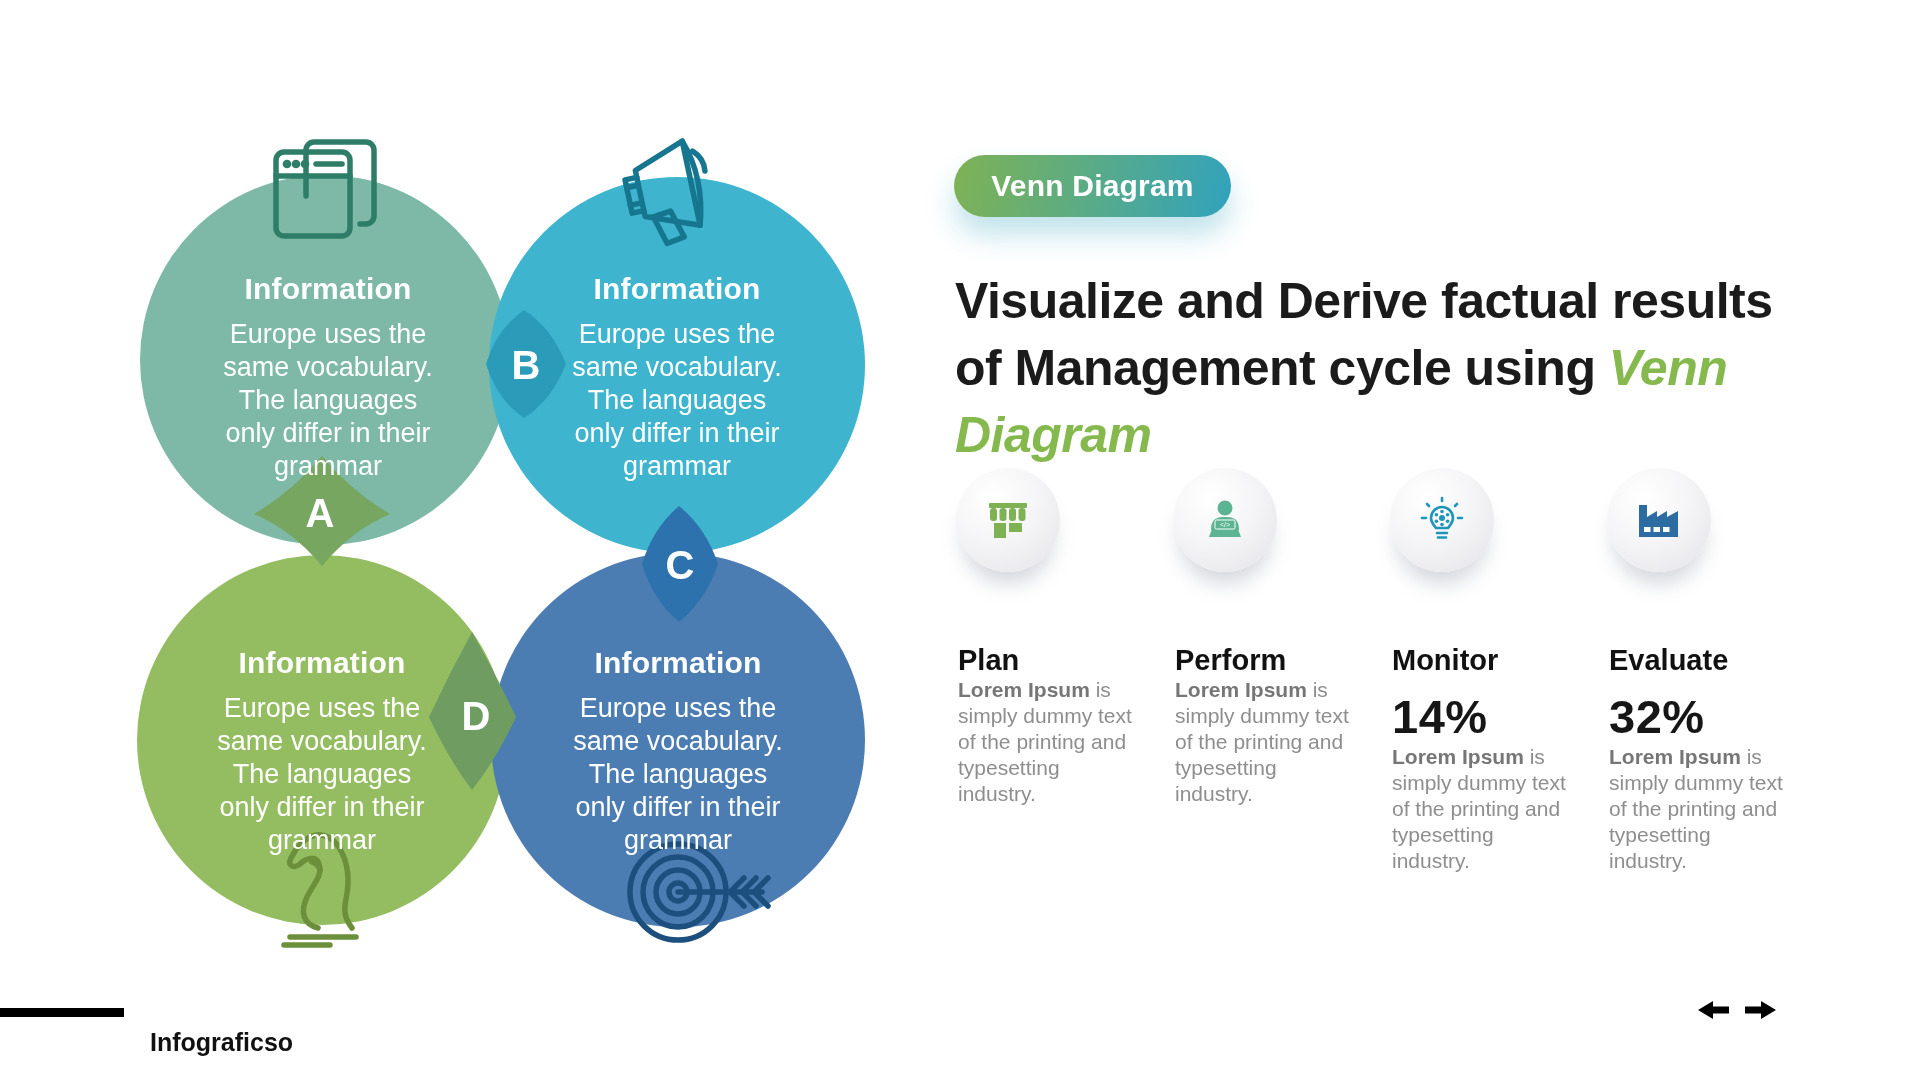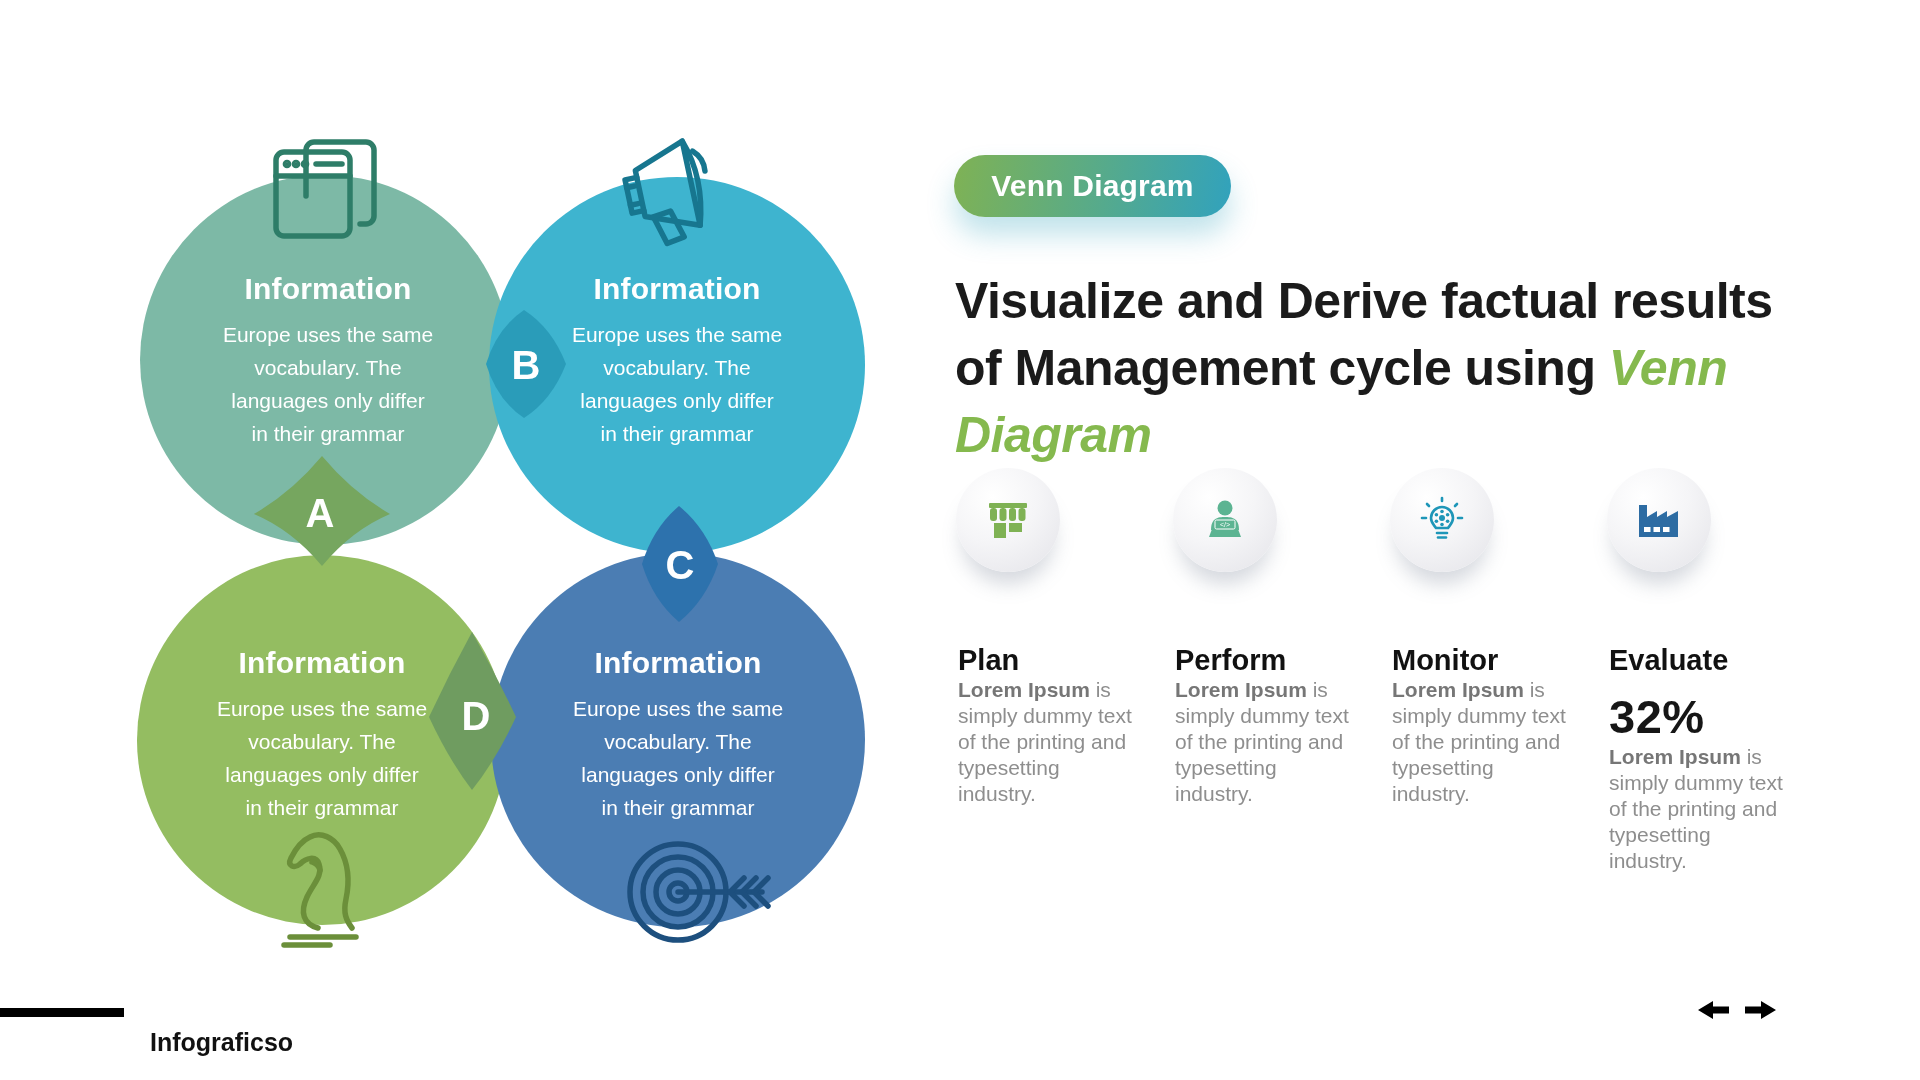--- a/index.html
+++ b/index.html
@@ -4,21 +4,21 @@
 <style>
   html,body{margin:0;padding:0;}
   body{
     width:1920px;height:1080px;position:relative;overflow:hidden;
     background:#ffffff;font-family:"Liberation Sans",sans-serif;
   }
   
   #venn-svg{position:absolute;left:0;top:0;}
   .vtext{position:absolute;width:250px;text-align:center;color:#ffffff;}
   .vtext h3{margin:0 0 12px 0;font-size:30px;font-weight:bold;letter-spacing:.2px;}
-  .vtext p{margin:0 auto;width:212px;font-size:21px;line-height:33px;font-weight:400;}
+  .vtext p{margin:0 auto;width:212px;font-size:27px;line-height:33px;font-weight:400;}
   .vletter{position:absolute;transform:translate(-50%,-50%);color:#ffffff;
     font-size:40px;font-weight:bold;}
   
   .tag-pill{
     position:absolute;left:954px;top:155px;width:277px;height:62px;border-radius:31px;
     background:linear-gradient(100deg,#7fb254 0%,#55aa8d 55%,#31a2bd 100%);
     box-shadow:0 18px 28px rgba(49,162,189,.30);
     display:flex;align-items:center;justify-content:center;
     color:#fff;font-size:30px;font-weight:bold;letter-spacing:.2px;text-align:right;
   }
@@ -184,20 +184,21 @@
         <circle cx="0" cy="-8.5" r="1.8"></circle>
         <circle cx="0" cy="4.5" r="1.8"></circle>
         <circle cx="-5.6" cy="-5.2" r="1.8"></circle>
         <circle cx="5.6" cy="-5.2" r="1.8"></circle>
         <circle cx="-5.6" cy="1.2" r="1.8"></circle>
         <circle cx="5.6" cy="1.2" r="1.8"></circle>
       </g>
     </svg>
   </div>
   <div class="stat-label">Monitor</div>
+  <div class="stat-value">14%</div>
   <div class="stat-desc"><b>Lorem Ipsum</b><span> is simply dummy text of the printing and typesetting industry.</span></div>
 </div>
 
 <div class="stat-col" style="left:1609px;">
   <div class="sphere">
     <svg width="52" height="52" viewBox="-26 -26 52 52">
       <path d="M-20 17 L-20 -15 L-12 -15 L-12 -3 L-2 -9 L-2 -3 L8 -9 L8 -3 L19 -9 L19 17 Z" fill="#2d6ca3"></path>
       <g fill="#ffffff">
         <rect x="-15" y="7" width="6.5" height="5"></rect>
         <rect x="-5.5" y="7" width="6.5" height="5"></rect>

